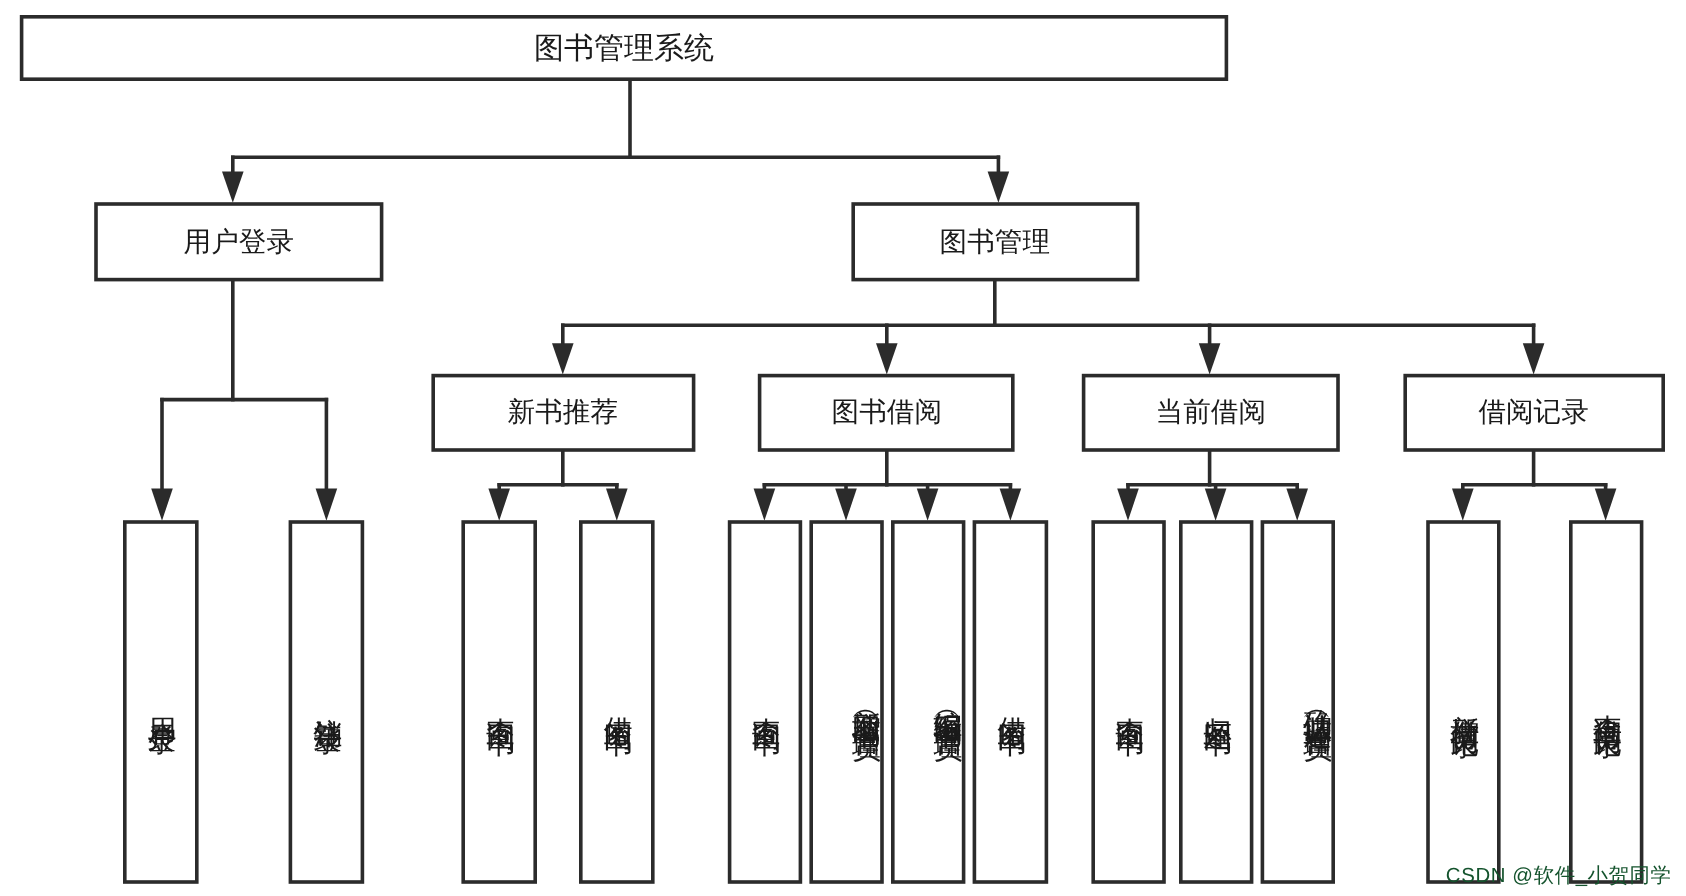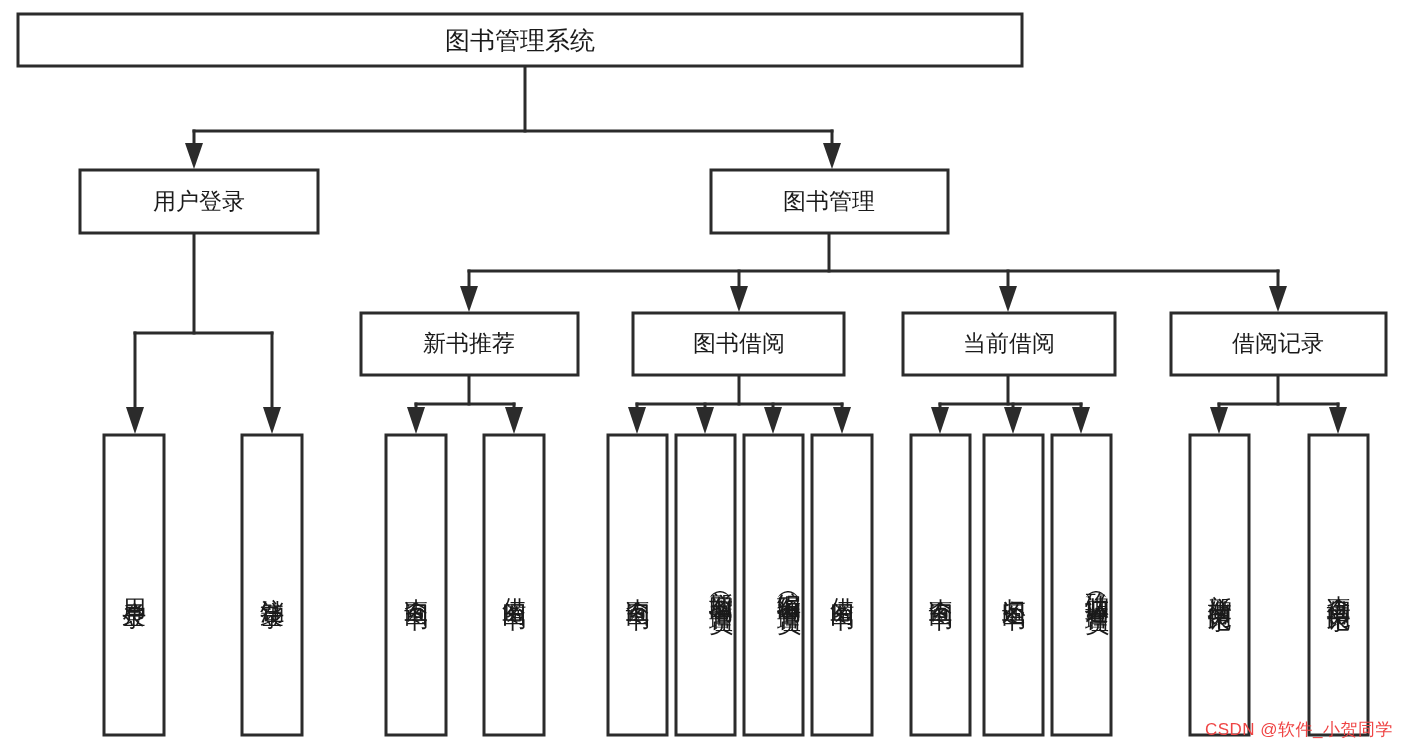--- a/index.html
+++ b/index.html
@@ -69,21 +69,21 @@
     justify-content: center;
     white-space: nowrap;
     pointer-events: none;
   }
   #watermark {
     position: absolute;
     right: 12px;
     bottom: 6px;
     font-family: "Liberation Sans", "DejaVu Sans", sans-serif;
     font-size: 17px;
-    color: #ef4444;
+    color: #14532d;
     letter-spacing: 0.5px;
     user-select: none;
   }
 </style>
 </head>
 <body>
 
 <div id="diagram-root">
 
   <svg id="flow-svg" viewBox="0 0 1405 747">

